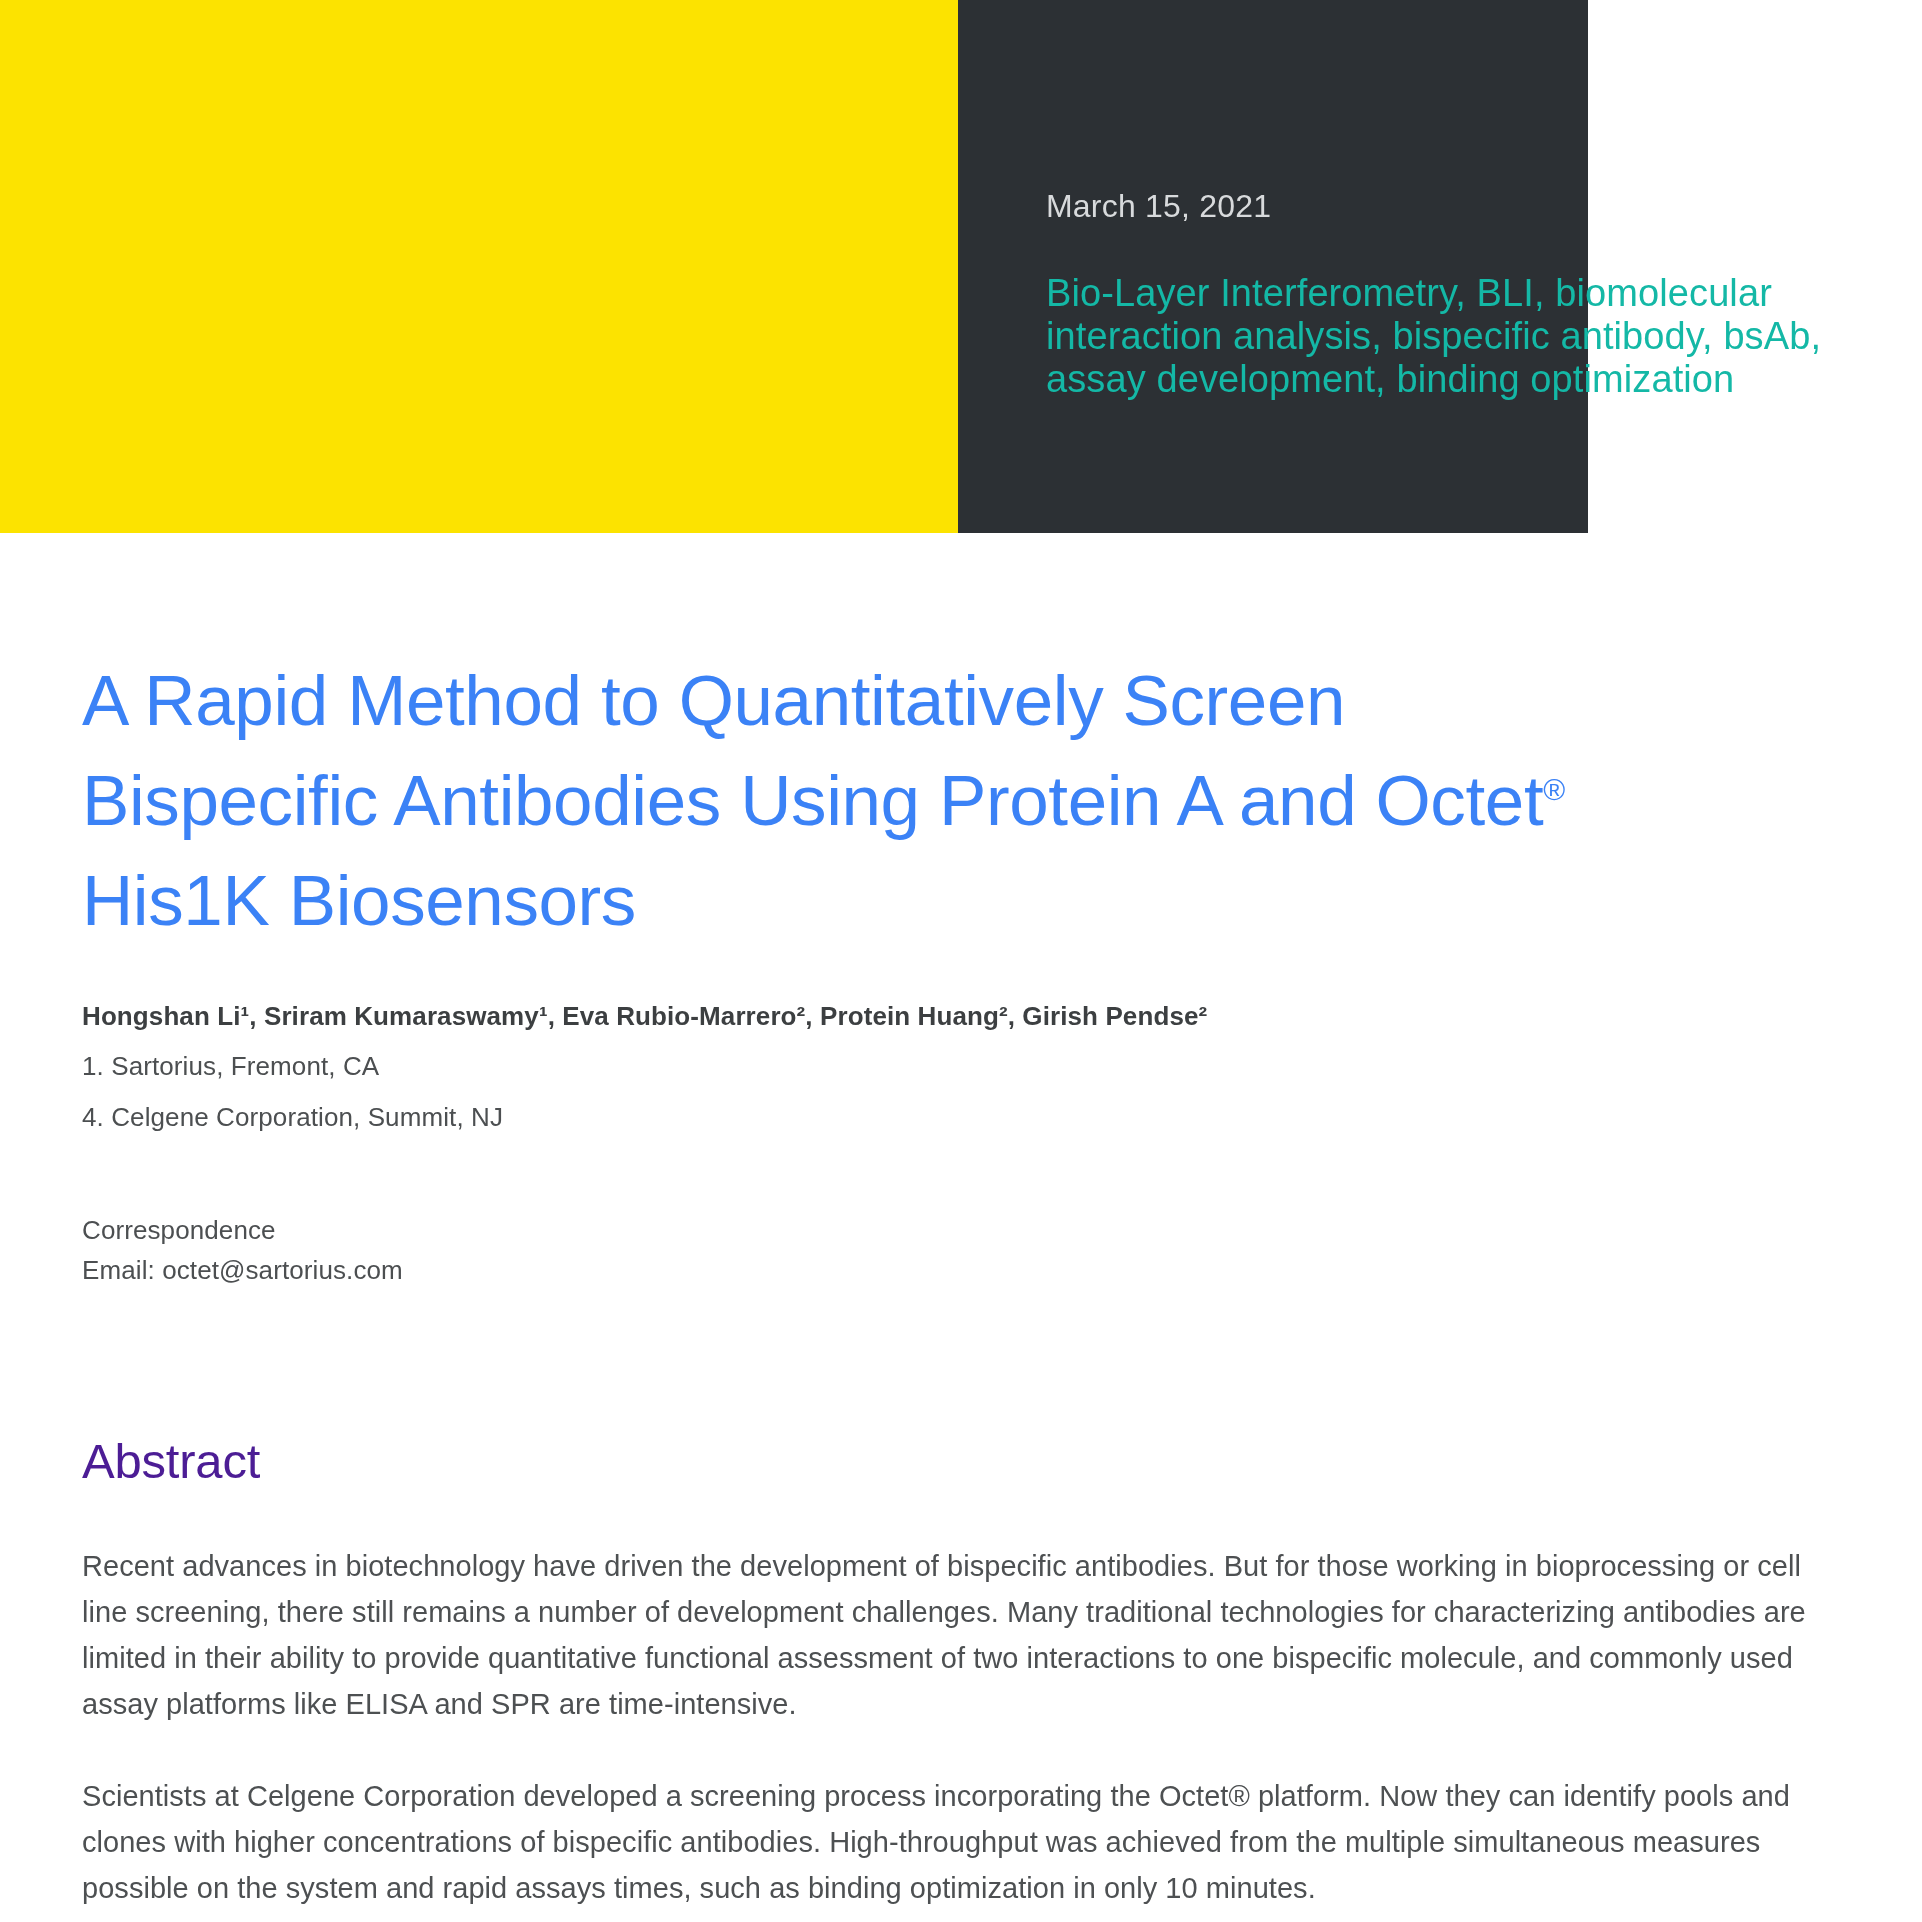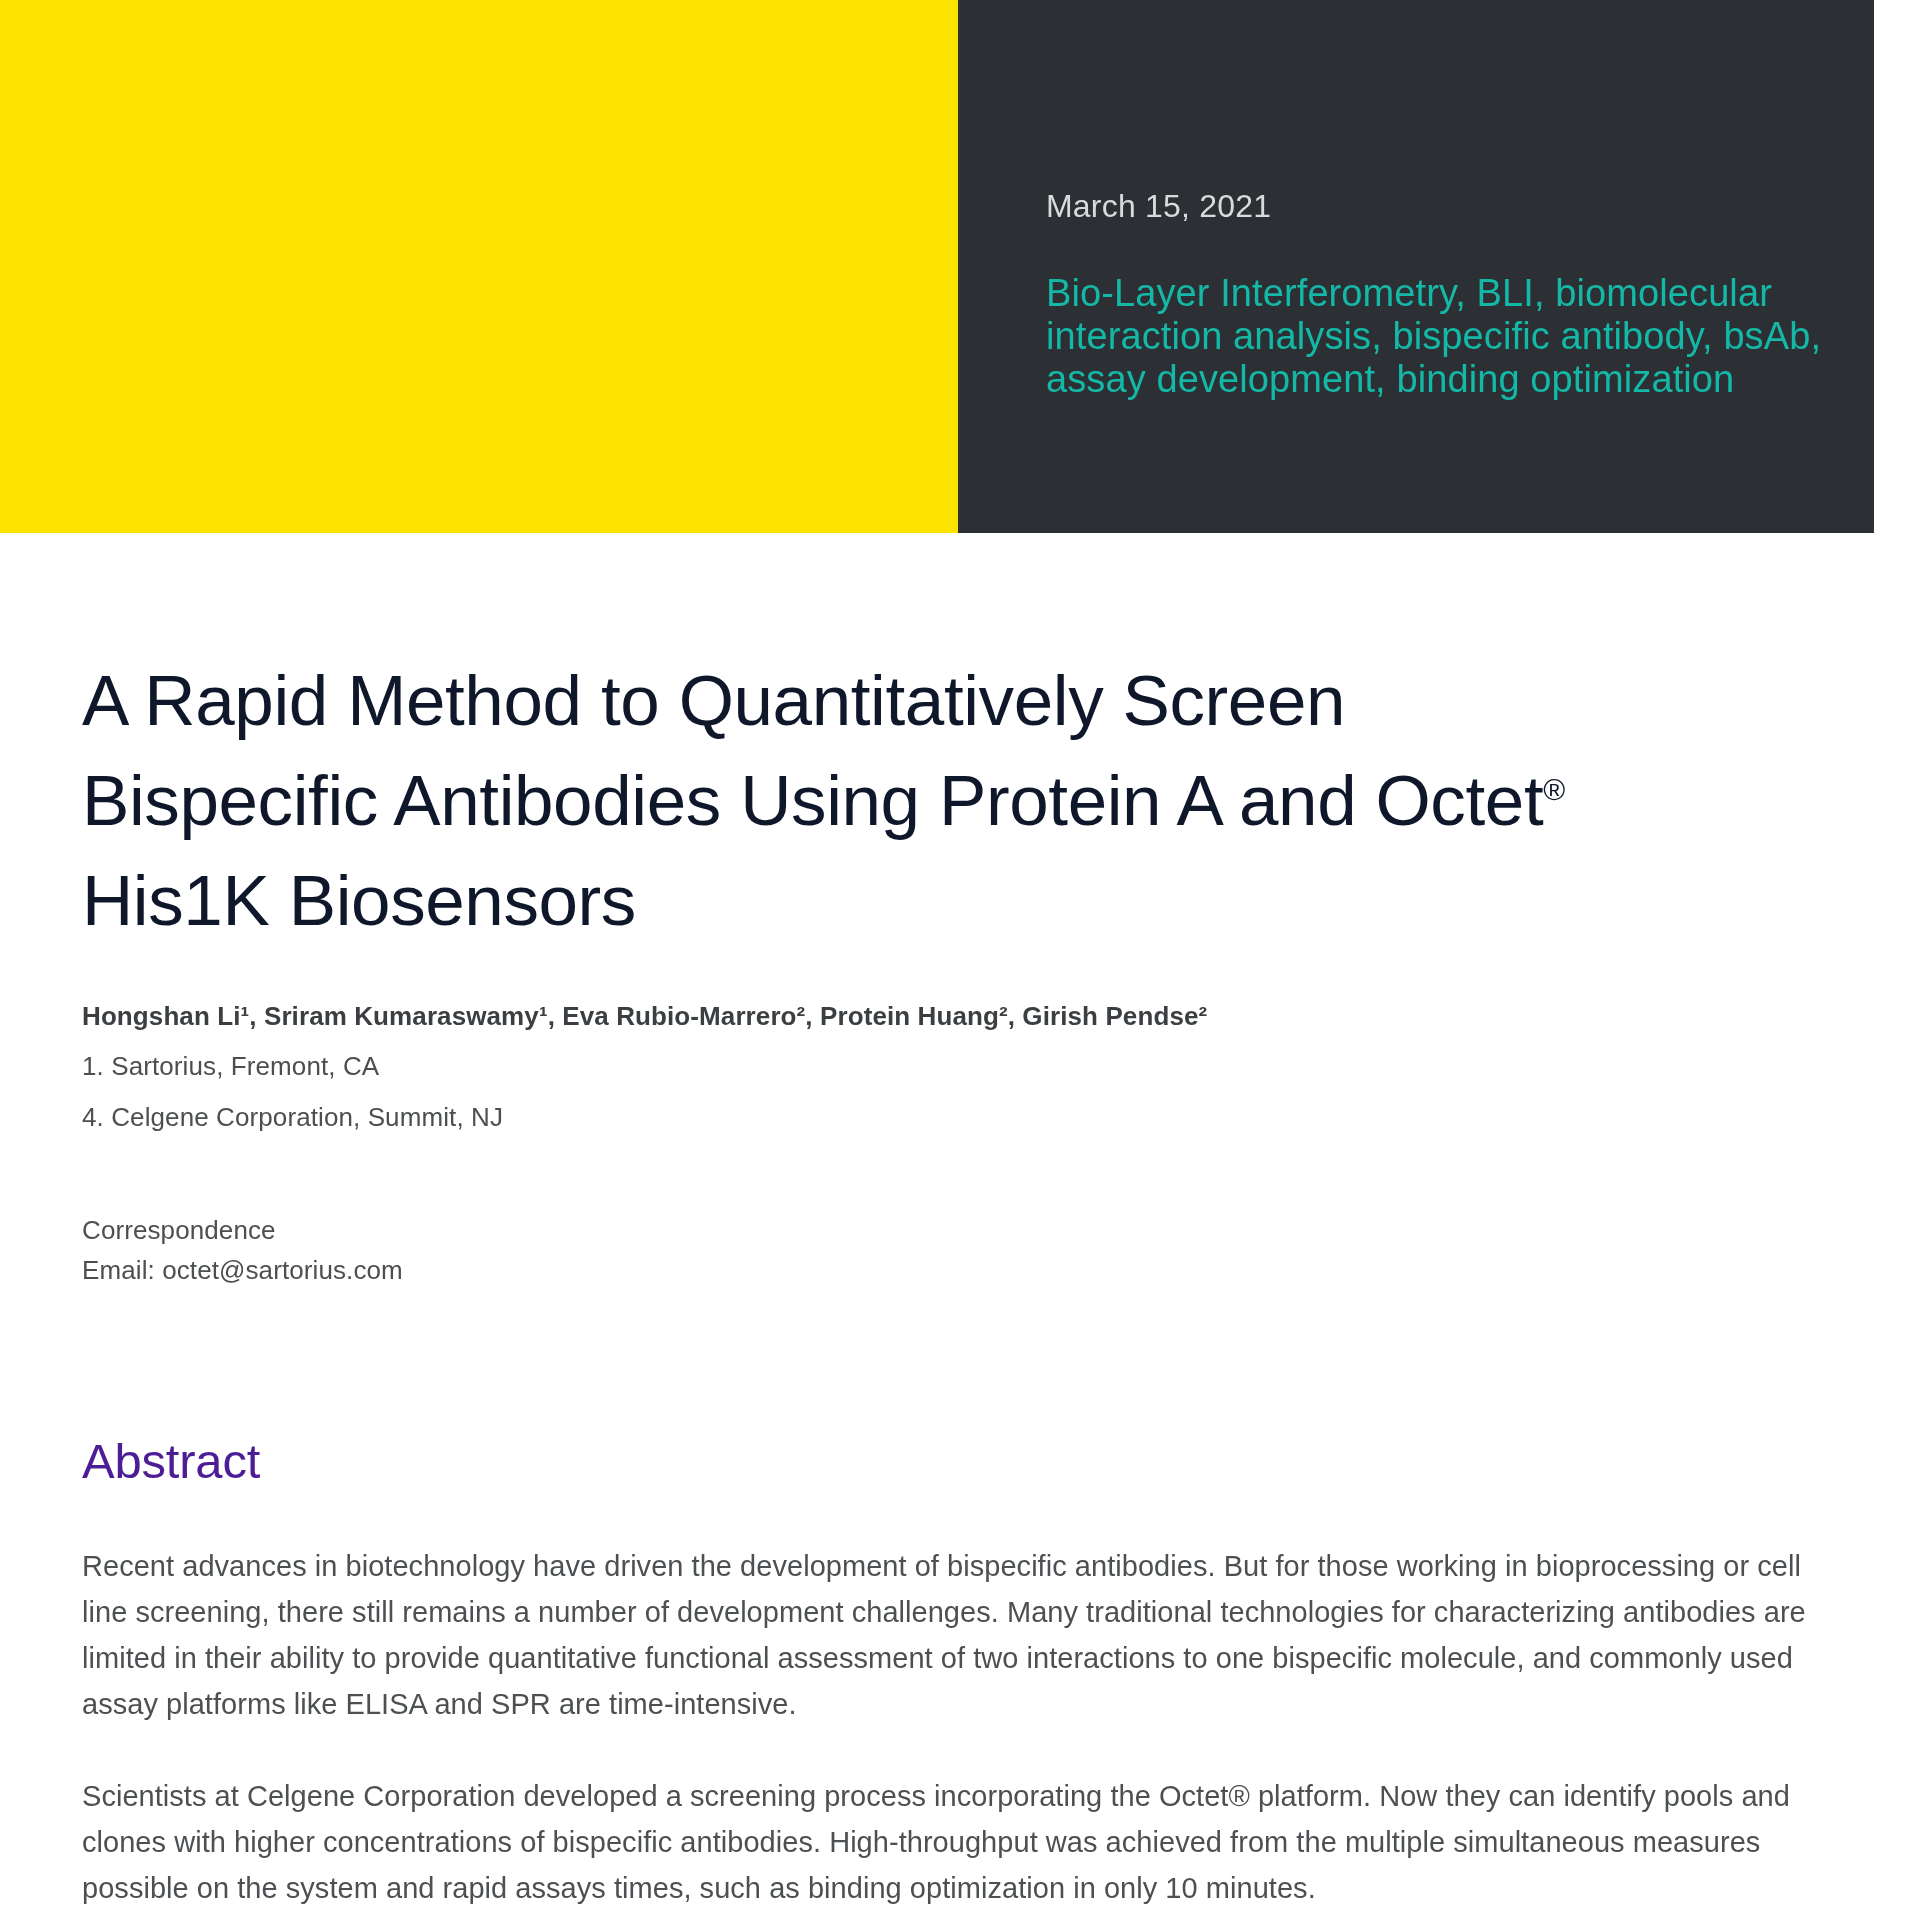--- a/index.html
+++ b/index.html
@@ -13,21 +13,21 @@
     font-family: "Liberation Sans", sans-serif;
     overflow: hidden;
     position: relative;
   }
 
   
   .header {
     position: absolute;
     top: 0;
     left: 0;
-    width: 1874px;
+    width: 1588px;
     height: 533px;
     display: flex;
   }
   .header-yellow {
     width: 958px;
     height: 533px;
     background: #fce300;
     flex: 0 0 auto;
   }
   .header-dark {
@@ -73,21 +73,21 @@
     left: 82px;
     top: 533px;
     width: 1788px;
   }
 
   .doc-title {
     margin: 118px 0 0 0;
     font-size: 71px;
     line-height: 100px;
     font-weight: 400;
-    color: #0f172a;
+    color: #3b82f6;
     letter-spacing: -0.4px;
     max-width: 1543px;
   }
   .doc-title sup {
     font-size: 0.42em;
     vertical-align: super;
     line-height: 0;
   }
 
   .authors {

